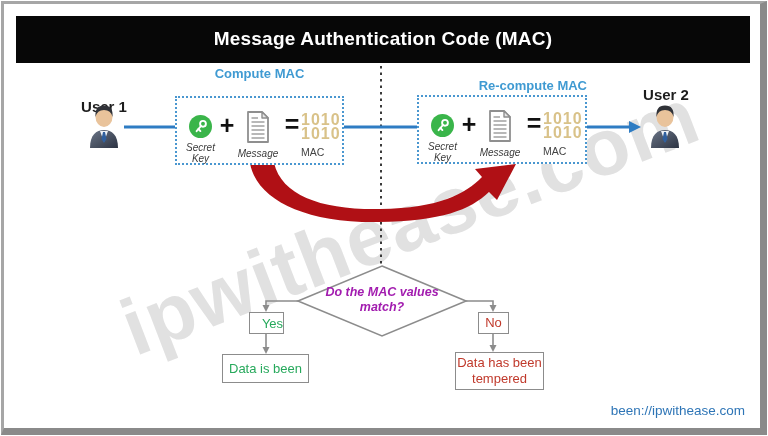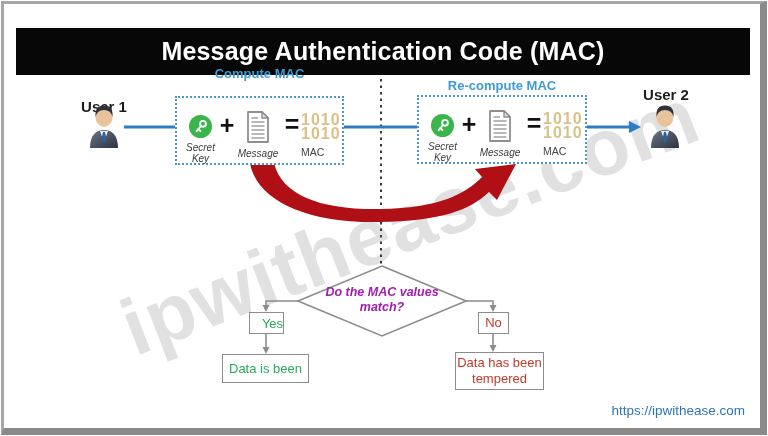--- a/index.html
+++ b/index.html
@@ -3,22 +3,22 @@
 <meta charset="utf-8">
 <style>
   * { margin:0; padding:0; box-sizing:border-box; }
   html,body { width:768px; height:436px; }
   body { font-family:"Liberation Sans", sans-serif; background:#fff; position:relative; overflow:hidden; }
 
   .frame-border { position:absolute; inset:1px; border:3px solid #a6a6a6;
     border-right:7px solid #8a8a8a; border-bottom:7px solid #8a8a8a;
     pointer-events:none; z-index:10; }
 
-  .titlebar { position:absolute; left:16px; top:28px; width:734px; height:47px;
-    background:#070707; color:#ffffff; font-size:25px; font-weight:700;
+  .titlebar { position:absolute; left:16px; top:16px; width:734px; height:47px;
+    background:#070707; color:#ffffff; font-size:19px; font-weight:700;
     text-align:center; line-height:46px; letter-spacing:.2px; z-index:3; }
 
   .watermark { position:absolute; left:410px; top:222px; transform:translate(-50%,-50%) rotate(-21deg);
     font-size:80px; font-weight:700; color:#d7d7d7; opacity:.75; letter-spacing:1px;
     white-space:nowrap; z-index:1; }
 
   .svg-layer { position:absolute; left:0; top:0; z-index:2; }
 
   .abs { position:absolute; z-index:3; }
 
@@ -129,21 +129,21 @@
   </div>
   <div class="abs icon-label" style="left:56px; top:50px; width:50px;">Message</div>
   <div class="abs op" style="left:102px; top:13px; width:26px;">=</div>
   <div class="abs mac-val" style="left:124px; top:15px; width:36px;">
     <div>1010</div>
     <div>1010</div>
   </div>
   <div class="abs mac-lbl" style="left:124px; top:48px; width:36px;">MAC</div>
 </div>
 
-<div class="abs box-label" style="left:417px; top:78px; width:170px;">Re-compute MAC</div>
+<div class="abs box-label" style="left:417px; top:78px; width:170px;text-align:right;">Re-compute MAC</div>
 <div class="abs mac-box" style="left:417px; top:95px; width:170px; height:69px;">
   <div class="abs" style="left:12px; top:17px;">
     <svg width="23" height="23" viewBox="0 0 23 23">
       <circle cx="11.5" cy="11.5" r="11.5" fill="#3ab54a"></circle>
       <circle cx="14" cy="8.8" r="2.9" fill="none" stroke="#ffffff" stroke-width="1.9"></circle>
       <line x1="12" y1="11" x2="7.6" y2="16.2" stroke="#ffffff" stroke-width="1.9" stroke-linecap="round"></line>
       <line x1="9.4" y1="14" x2="11.4" y2="16.1" stroke="#ffffff" stroke-width="1.9" stroke-linecap="round"></line>
     </svg>
   </div>
   <div class="abs icon-label" style="left:0px; top:44px; width:47px;">Secret Key</div>
@@ -193,15 +193,15 @@
 <div class="abs flow-box" style="left:478px; top:312px; width:31px; height:22px;">
     <span class="red-t">No</span>
   </div>
 <div class="abs flow-box green-t" style="left:222px; top:354px; width:87px; height:29px;">
     <span>Data is been</span>
   </div>
 <div class="abs flow-box" style="left:455px; top:352px; width:89px; height:38px;">
     <span class="red-t">Data has been tempered</span>
   </div>
 
-<div class="abs url" style="left:555px; top:403px; width:190px;">https://ipwithease.com</div>
+<div class="abs url" style="left:555px; top:403px; width:190px;">been://ipwithease.com</div>
 
 <div class="frame-border"></div>
 
 </body></html>

